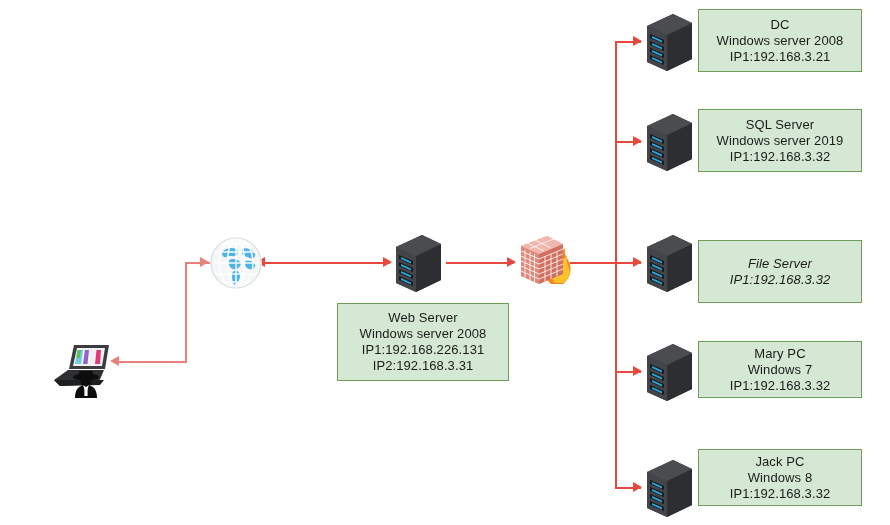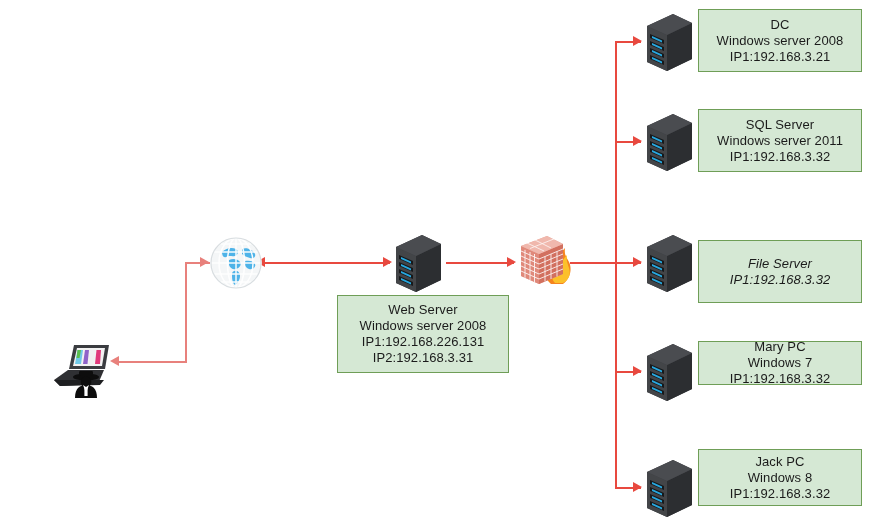--- a/index.html
+++ b/index.html
@@ -184,21 +184,21 @@
       </g>
       <g fill="#27a8e0">
         <path d="M9 26 L19 30.5 L19 32.5 L9 28 Z"></path>
         <path d="M9 33 L19 37.5 L19 39.5 L9 35 Z"></path>
         <path d="M9 40 L19 44.5 L19 46.5 L9 42 Z"></path>
         <path d="M9 47 L19 51.5 L19 53.5 L9 49 Z"></path>
       </g>
     </svg>
   </div>
 
-  <div class="label-box" style="left:337px; top:295px; width:172px; height:78px;">
+  <div class="label-box" style="left:337px; top:303px; width:172px; height:78px;">
     <span class="ln">Web Server</span>
     <span class="ln">Windows server 2008</span>
     <span class="ln">IP1:192.168.226.131</span>
     <span class="ln">IP2:192.168.3.31</span>
   </div>
 
   <div class="firewall" style="left:513px; top:228px;">
     <svg viewBox="0 0 68 62">
 
       <path d="M38 56 C30 50 33 40 38 34 C39 38 41 39 43 37 C44 30 48 24 52 20 C51 27 54 30 56 34 C59 40 58 50 50 56 Z" fill="#f5841f"></path>
@@ -280,21 +280,21 @@
       <g fill="#27a8e0">
         <path d="M9 26 L19 30.5 L19 32.5 L9 28 Z"></path>
           <path d="M9 33 L19 37.5 L19 39.5 L9 35 Z"></path>
         <path d="M9 40 L19 44.5 L19 46.5 L9 42 Z"></path>
           <path d="M9 47 L19 51.5 L19 53.5 L9 49 Z"></path>
       </g>
     </svg>
   </div>
   <div class="label-box" style="left:698px; top:109px; width:164px; height:63px;">
     <span class="ln">SQL Server</span>
-    <span class="ln">Windows server 2011</span>
+    <span class="ln">Windows server 2019</span>
     <span class="ln">IP1:192.168.3.32</span>
   </div>
 
   <div class="server" style="left:643px; top:231px;">
     <svg viewBox="0 0 52 62">
       <path d="M4 16 L30 4 L49 13 L49 49 L24 61 L4 52 Z" fill="#3b3d40"></path>
       <path d="M4 16 L24 25 L24 61 L4 52 Z" fill="#434548"></path>
       <path d="M24 25 L49 13 L49 49 L24 61 Z" fill="#2c2e31"></path>
       <path d="M4 16 L30 4 L49 13 L24 25 Z" fill="#4a4c50"></path>
       <g fill="#17191b">
@@ -329,21 +329,21 @@
           <path d="M7 45 L21 51 L21 55 L7 49 Z"></path>
       </g>
       <g fill="#27a8e0">
         <path d="M9 26 L19 30.5 L19 32.5 L9 28 Z"></path>
           <path d="M9 33 L19 37.5 L19 39.5 L9 35 Z"></path>
         <path d="M9 40 L19 44.5 L19 46.5 L9 42 Z"></path>
           <path d="M9 47 L19 51.5 L19 53.5 L9 49 Z"></path>
       </g>
     </svg>
   </div>
-  <div class="label-box" style="left:698px; top:341px; width:164px; height:44px;">
+  <div class="label-box" style="left:698px; top:341px; width:164px; height:57px;">
     <span class="ln">Mary PC</span>
     <span class="ln">Windows 7</span>
     <span class="ln">IP1:192.168.3.32</span>
   </div>
 
   <div class="server" style="left:643px; top:456px;">
     <svg viewBox="0 0 52 62">
       <path d="M4 16 L30 4 L49 13 L49 49 L24 61 L4 52 Z" fill="#3b3d40"></path>
       <path d="M4 16 L24 25 L24 61 L4 52 Z" fill="#434548"></path>
       <path d="M24 25 L49 13 L49 49 L24 61 Z" fill="#2c2e31"></path>

